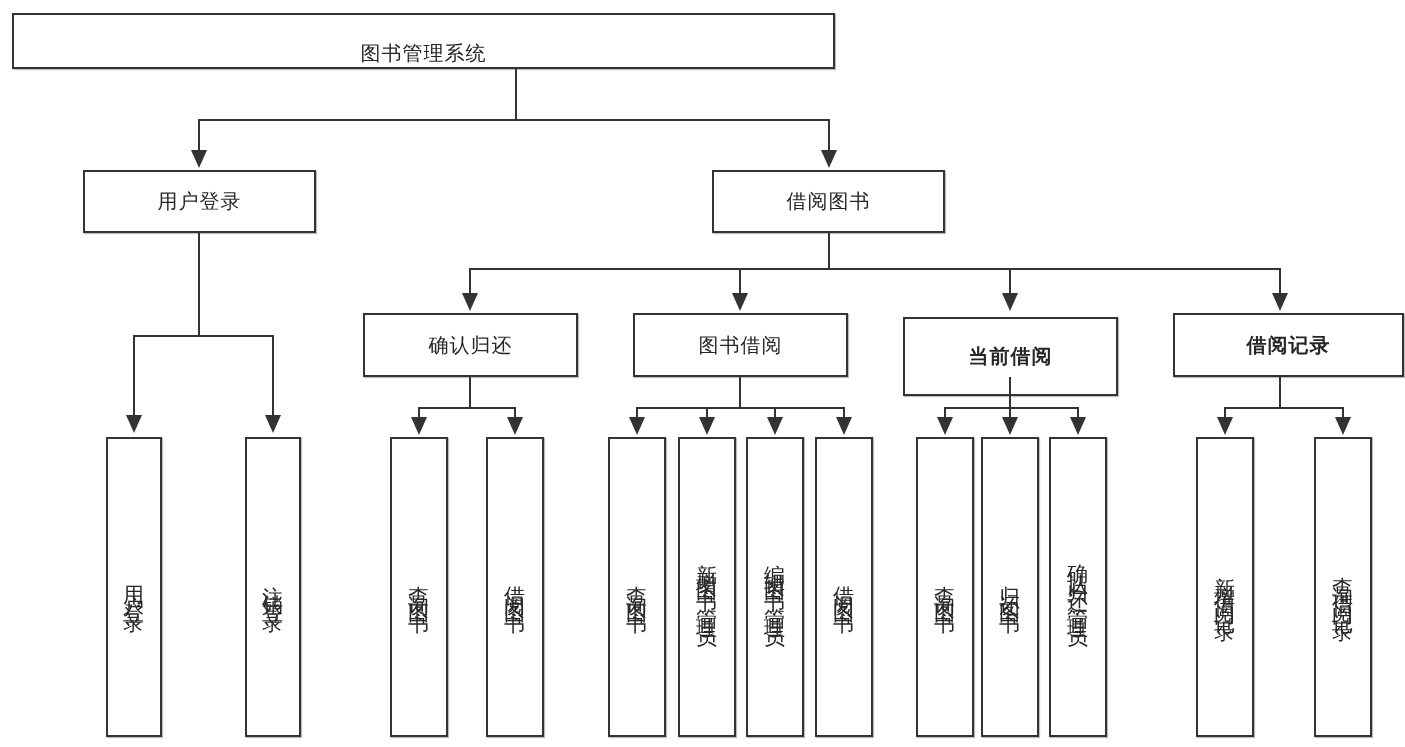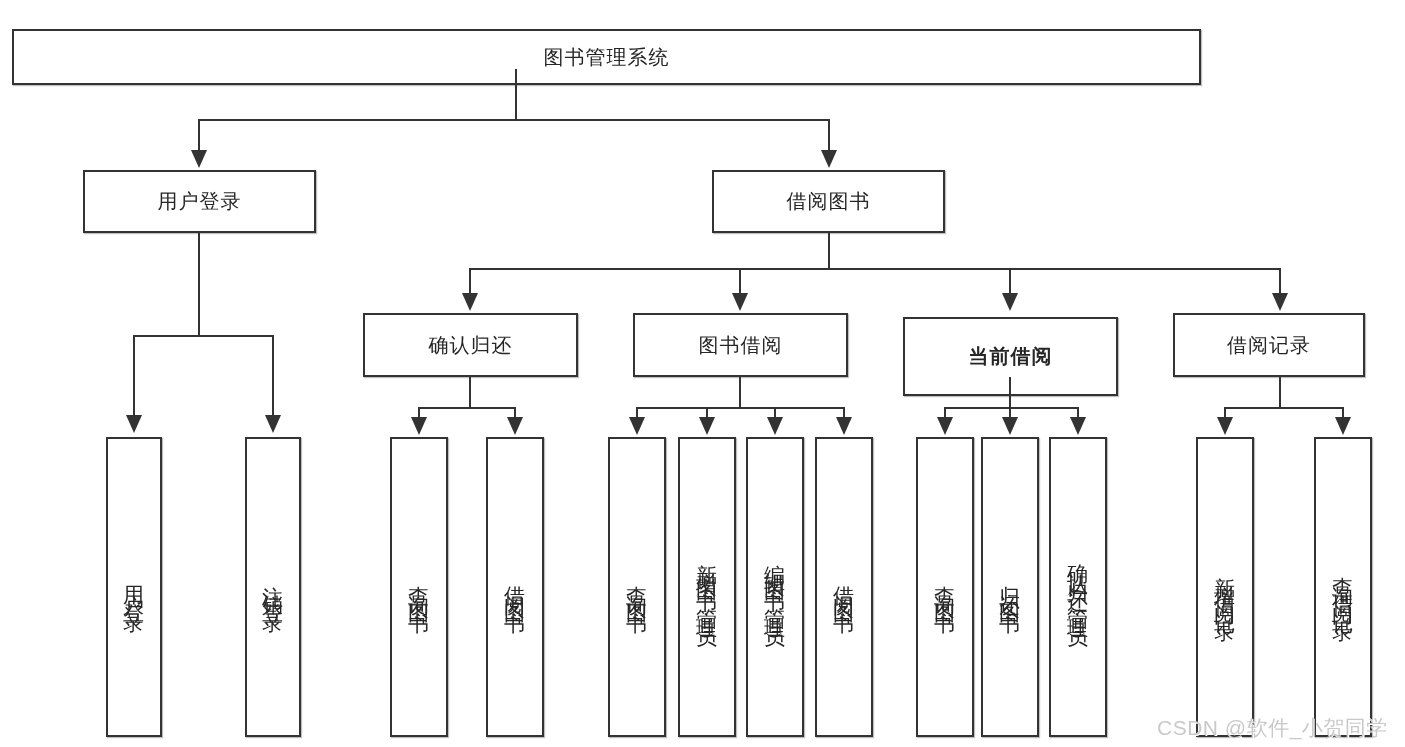--- a/index.html
+++ b/index.html
@@ -31,21 +31,21 @@
     position:absolute;left:1157px;top:714px;z-index:6;
     font-size:21px;color:#c9c9c9;letter-spacing:0.5px;
     text-shadow:1px 1px 0 #ffffff;white-space:nowrap;
   }
 </style>
 </head>
 <body>
 
 <div class="canvas">
 
-  <div class="box hbox" style="left:12px;top:29px;width:1189px;height:56px;">
+  <div class="box hbox" style="left:12px;top:13px;width:823px;height:56px;align-items:flex-end;">
     <span>图书管理系统</span>
   </div>
 
   <div class="vline" style="left:515px;top:69px;height:50px;"></div>
   <div class="hline" style="left:198px;top:119px;width:632px;"></div>
   <div class="vline" style="left:198px;top:119px;height:31px;"></div>
   <div class="arrowhead" style="left:191px;top:150px;"></div>
   <div class="vline" style="left:828px;top:119px;height:31px;"></div>
   <div class="arrowhead" style="left:821px;top:150px;"></div>
 
@@ -76,21 +76,21 @@
 
   <div class="box hbox" style="left:363px;top:313px;width:215px;height:64px;">
     <span>确认归还</span>
   </div>
   <div class="box hbox" style="left:633px;top:313px;width:215px;height:64px;align-items:center;">
     <span>图书借阅</span>
   </div>
   <div class="box hbox" style="left:903px;top:317px;width:215px;height:79px;font-weight:bold;">
     <span>当前借阅</span>
   </div>
-  <div class="box hbox" style="left:1173px;top:313px;width:192px;height:64px;">
+  <div class="box hbox" style="left:1173px;top:313px;width:231px;height:64px;font-weight:bold;">
     <span>借阅记录</span>
   </div>
 
   <div class="vline" style="left:469px;top:377px;height:30px;"></div>
   <div class="hline" style="left:418px;top:407px;width:98px;"></div>
   <div class="vline" style="left:418px;top:407px;height:10px;"></div>
   <div class="arrowhead" style="left:411px;top:417px;"></div>
   <div class="vline" style="left:514px;top:407px;height:10px;"></div>
   <div class="arrowhead" style="left:507px;top:417px;"></div>
 
@@ -158,15 +158,14 @@
     <span class="vtext">确认归还（管理员）</span>
   </div>
 
   <div class="box leafbox" style="left:1196px;top:437px;width:58px;height:300px;">
     <span class="vtext">新增借阅记录</span>
   </div>
   <div class="box leafbox" style="left:1314px;top:437px;width:58px;height:300px;">
     <span class="vtext">查询借阅记录</span>
   </div>
 
-  <div class="watermark">CSDN @软件_小贺同学</div>
 
 </div>
 
 </body></html>

